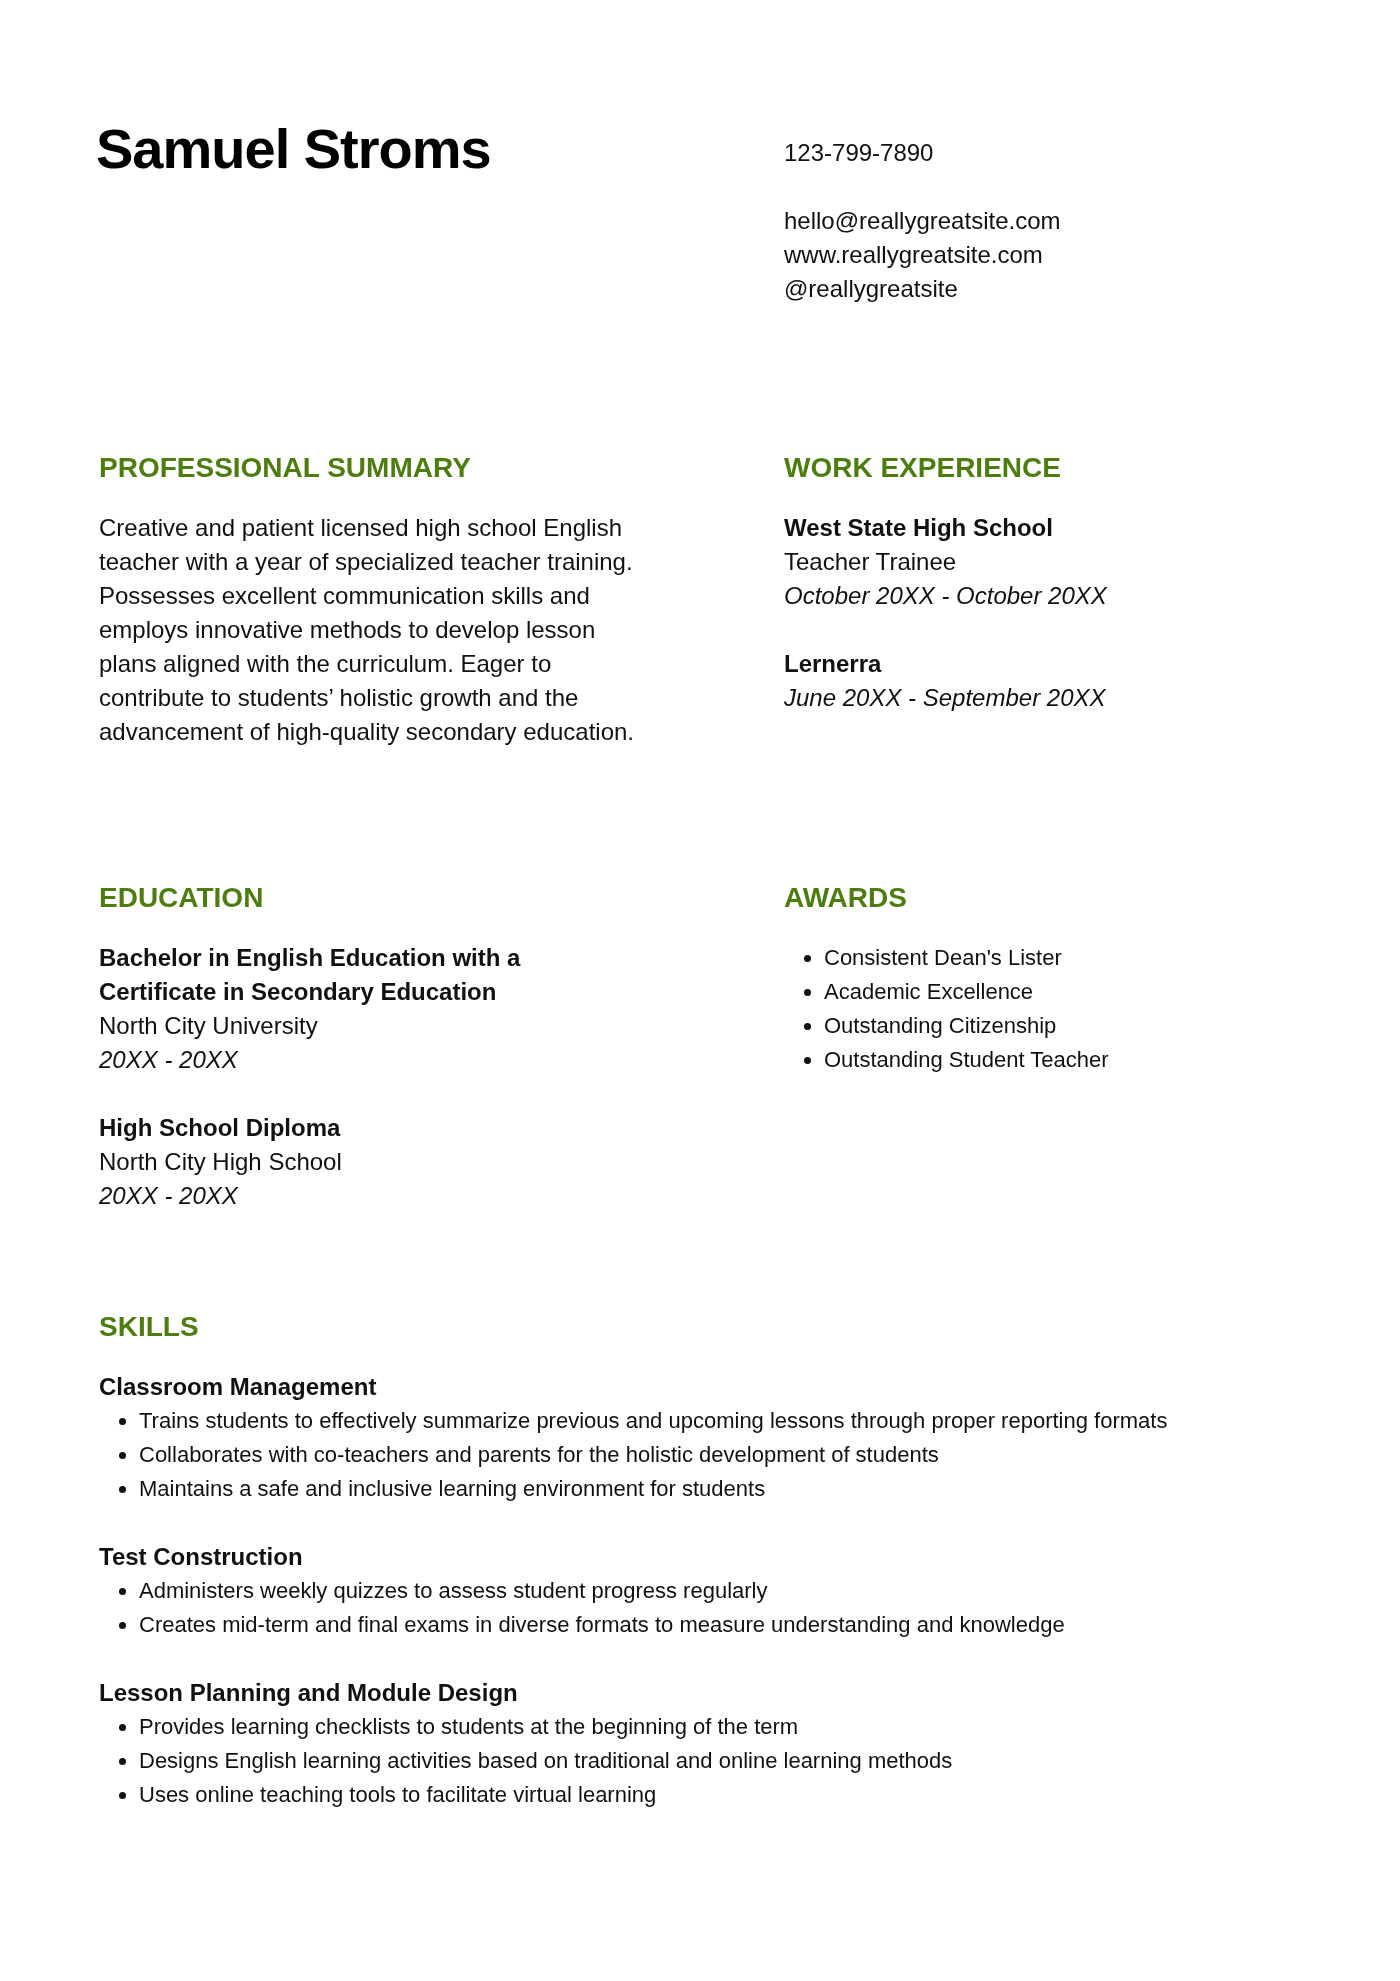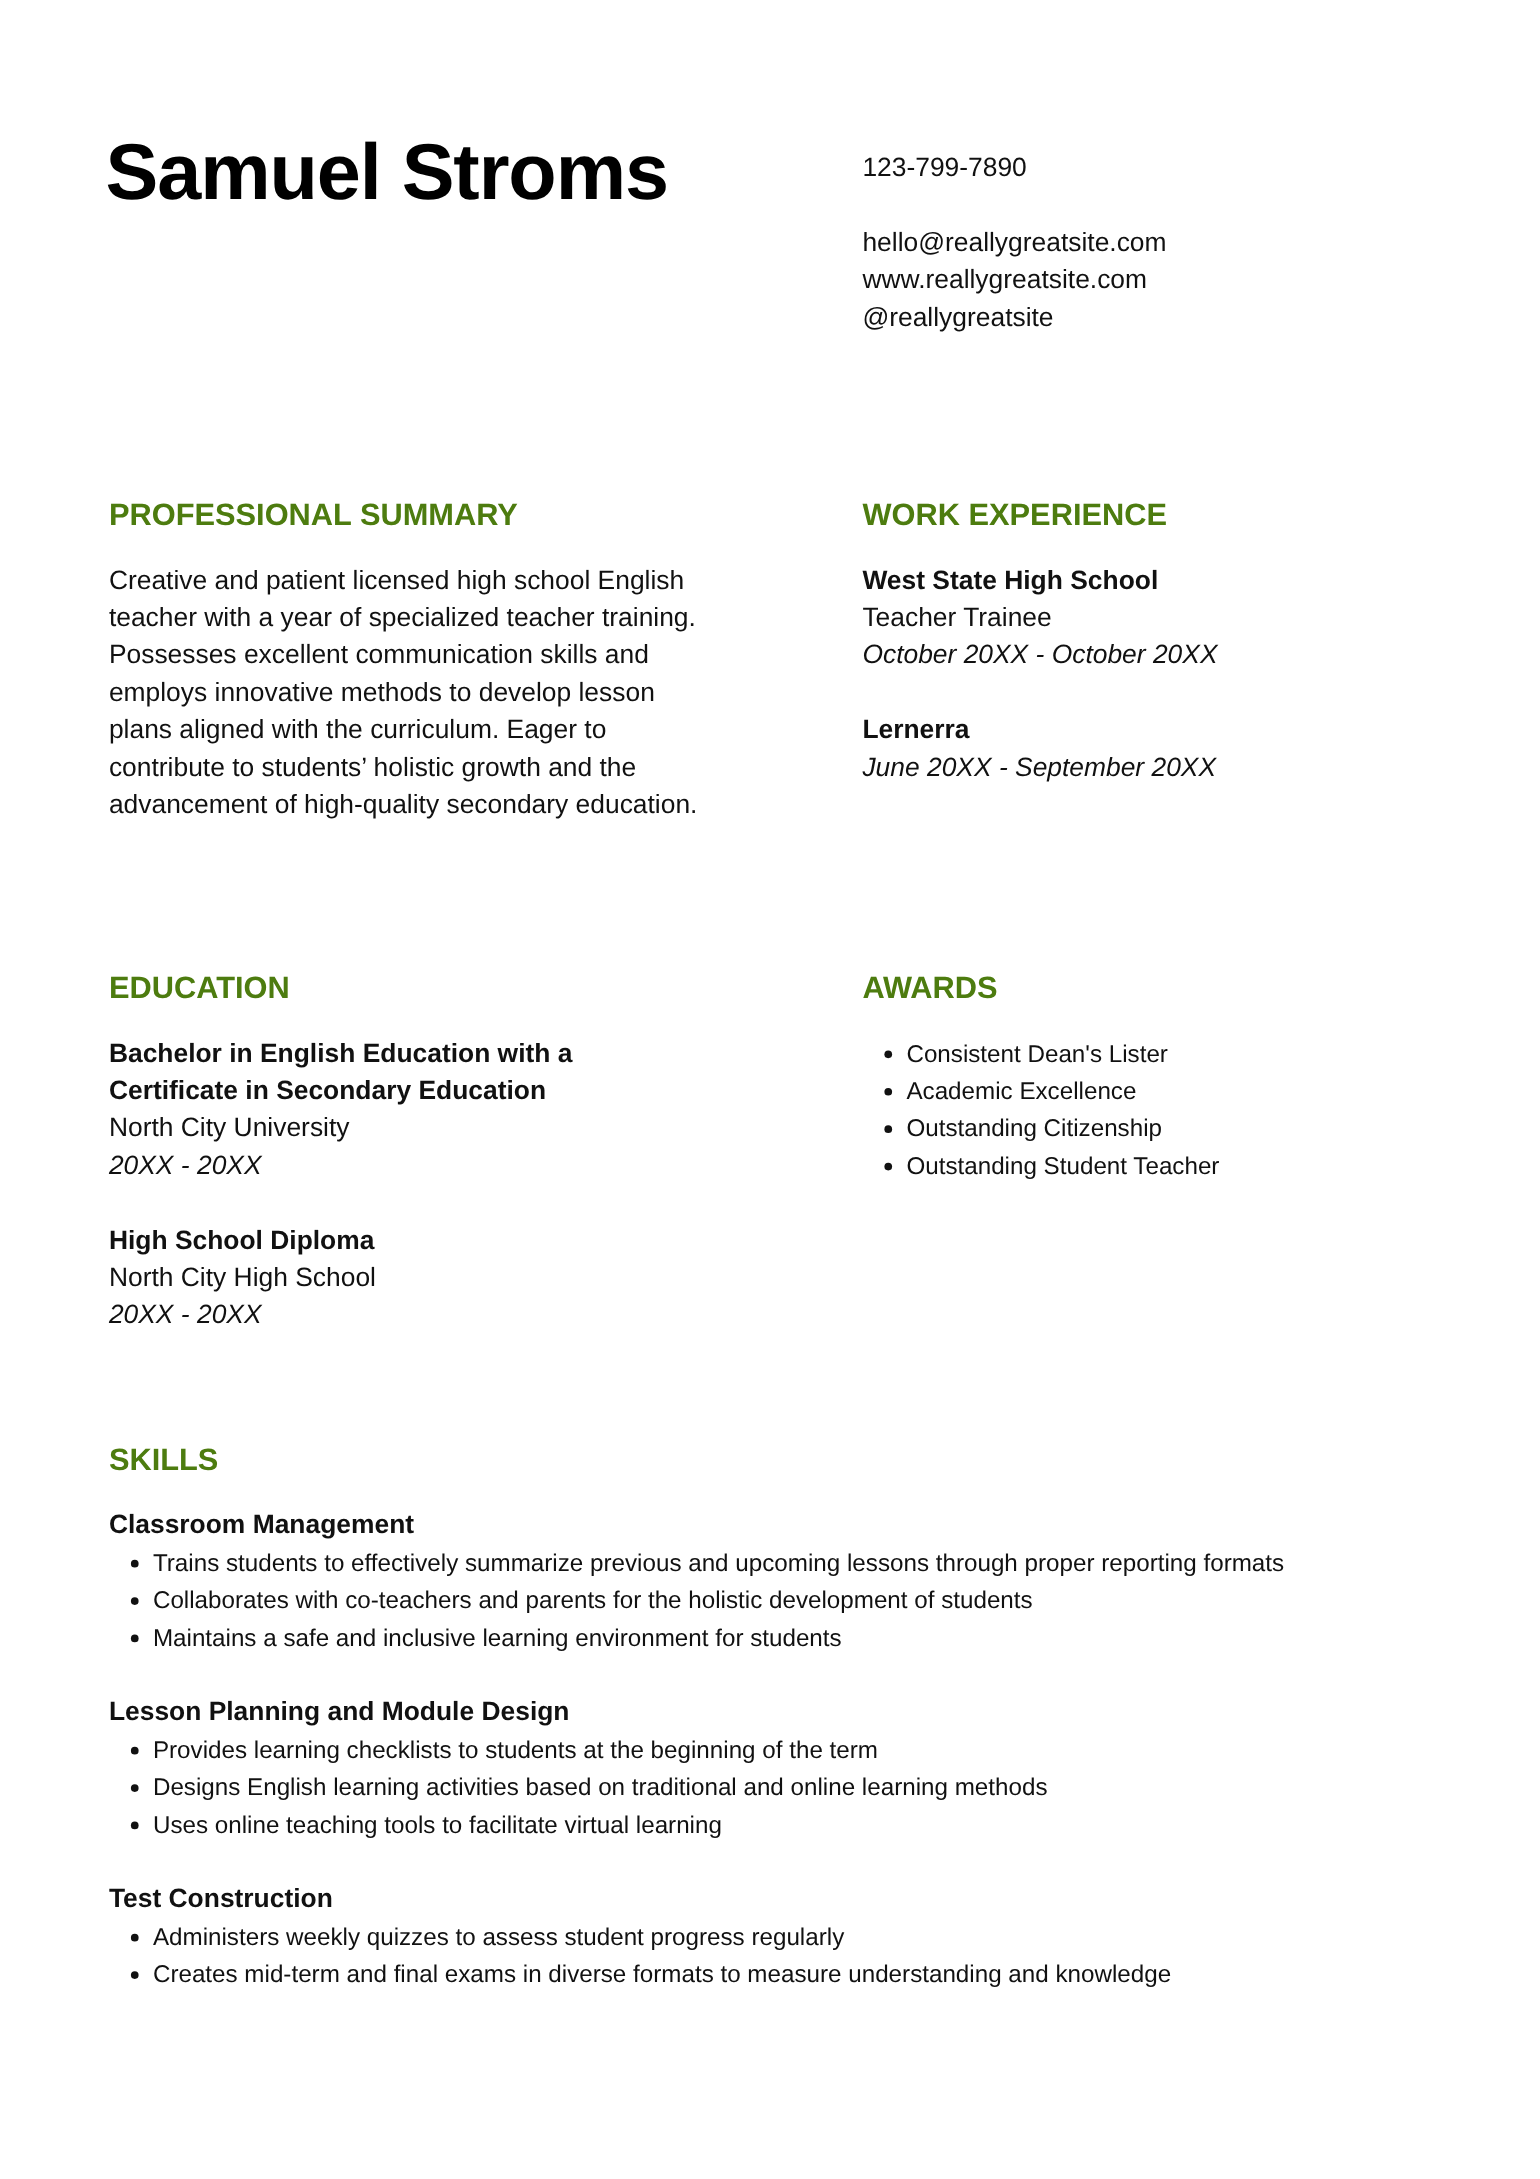--- a/index.html
+++ b/index.html
@@ -1,19 +1,19 @@
 <!DOCTYPE html>
 <html><head>
 <meta charset="utf-8">
 <style>
   html, body { margin: 0; padding: 0; background: #ffffff; }
   body { width: 1400px; height: 1981px; position: relative; overflow: hidden;
          font-family: "Liberation Sans", sans-serif; color: #111111; }
   .abs { position: absolute; }
-  .name { left: 96px; top: 118px; font-size: 72px; font-weight: 700; letter-spacing: -1px; color: #000; line-height: 1.1; }
+  .name { left: 96px; top: 118px; font-size: 56px; font-weight: 700; letter-spacing: -1px; color: #000; line-height: 1.1; }
   .contact { left: 784px; top: 136px; font-size: 24px; line-height: 34px; }
   .contact div { white-space: nowrap; }
   .gap { height: 34px; }
   .h { font-size: 28px; font-weight: 700; color: #4d7c0f; line-height: 1.2; }
   .body-text { font-size: 24px; line-height: 34px; }
   .bold { font-weight: 700; }
   .ital { font-style: italic; }
   .col-left { left: 99px; width: 560px; }
   .col-right { left: 784px; width: 560px; }
   ul { margin: 0; padding-left: 40px; }
@@ -86,28 +86,28 @@
   <div style="margin-top:26px;">
     <div class="skill-group">
       <div class="body-text bold">Classroom Management</div>
       <ul style="width:1180px;">
         <li>Trains students to effectively summarize previous and upcoming lessons through proper reporting formats</li>
         <li>Collaborates with co-teachers and parents for the holistic development of students</li>
         <li>Maintains a safe and inclusive learning environment for students</li>
       </ul>
     </div>
     <div class="skill-group">
+      <div class="body-text bold">Test Construction</div>
+      <ul>
+        <li>Administers weekly quizzes to assess student progress regularly</li>
+        <li>Creates mid-term and final exams in diverse formats to measure understanding and knowledge</li>
+      </ul>
+    </div>
+    <div class="skill-group">
       <div class="body-text bold">Lesson Planning and Module Design</div>
       <ul>
         <li>Provides learning checklists to students at the beginning of the term</li>
         <li>Designs English learning activities based on traditional and online learning methods</li>
         <li>Uses online teaching tools to facilitate virtual learning</li>
       </ul>
     </div>
-    <div class="skill-group">
-      <div class="body-text bold">Test Construction</div>
-      <ul>
-        <li>Administers weekly quizzes to assess student progress regularly</li>
-        <li>Creates mid-term and final exams in diverse formats to measure understanding and knowledge</li>
-      </ul>
-    </div>
   </div>
 </div>
 
 </body></html>

